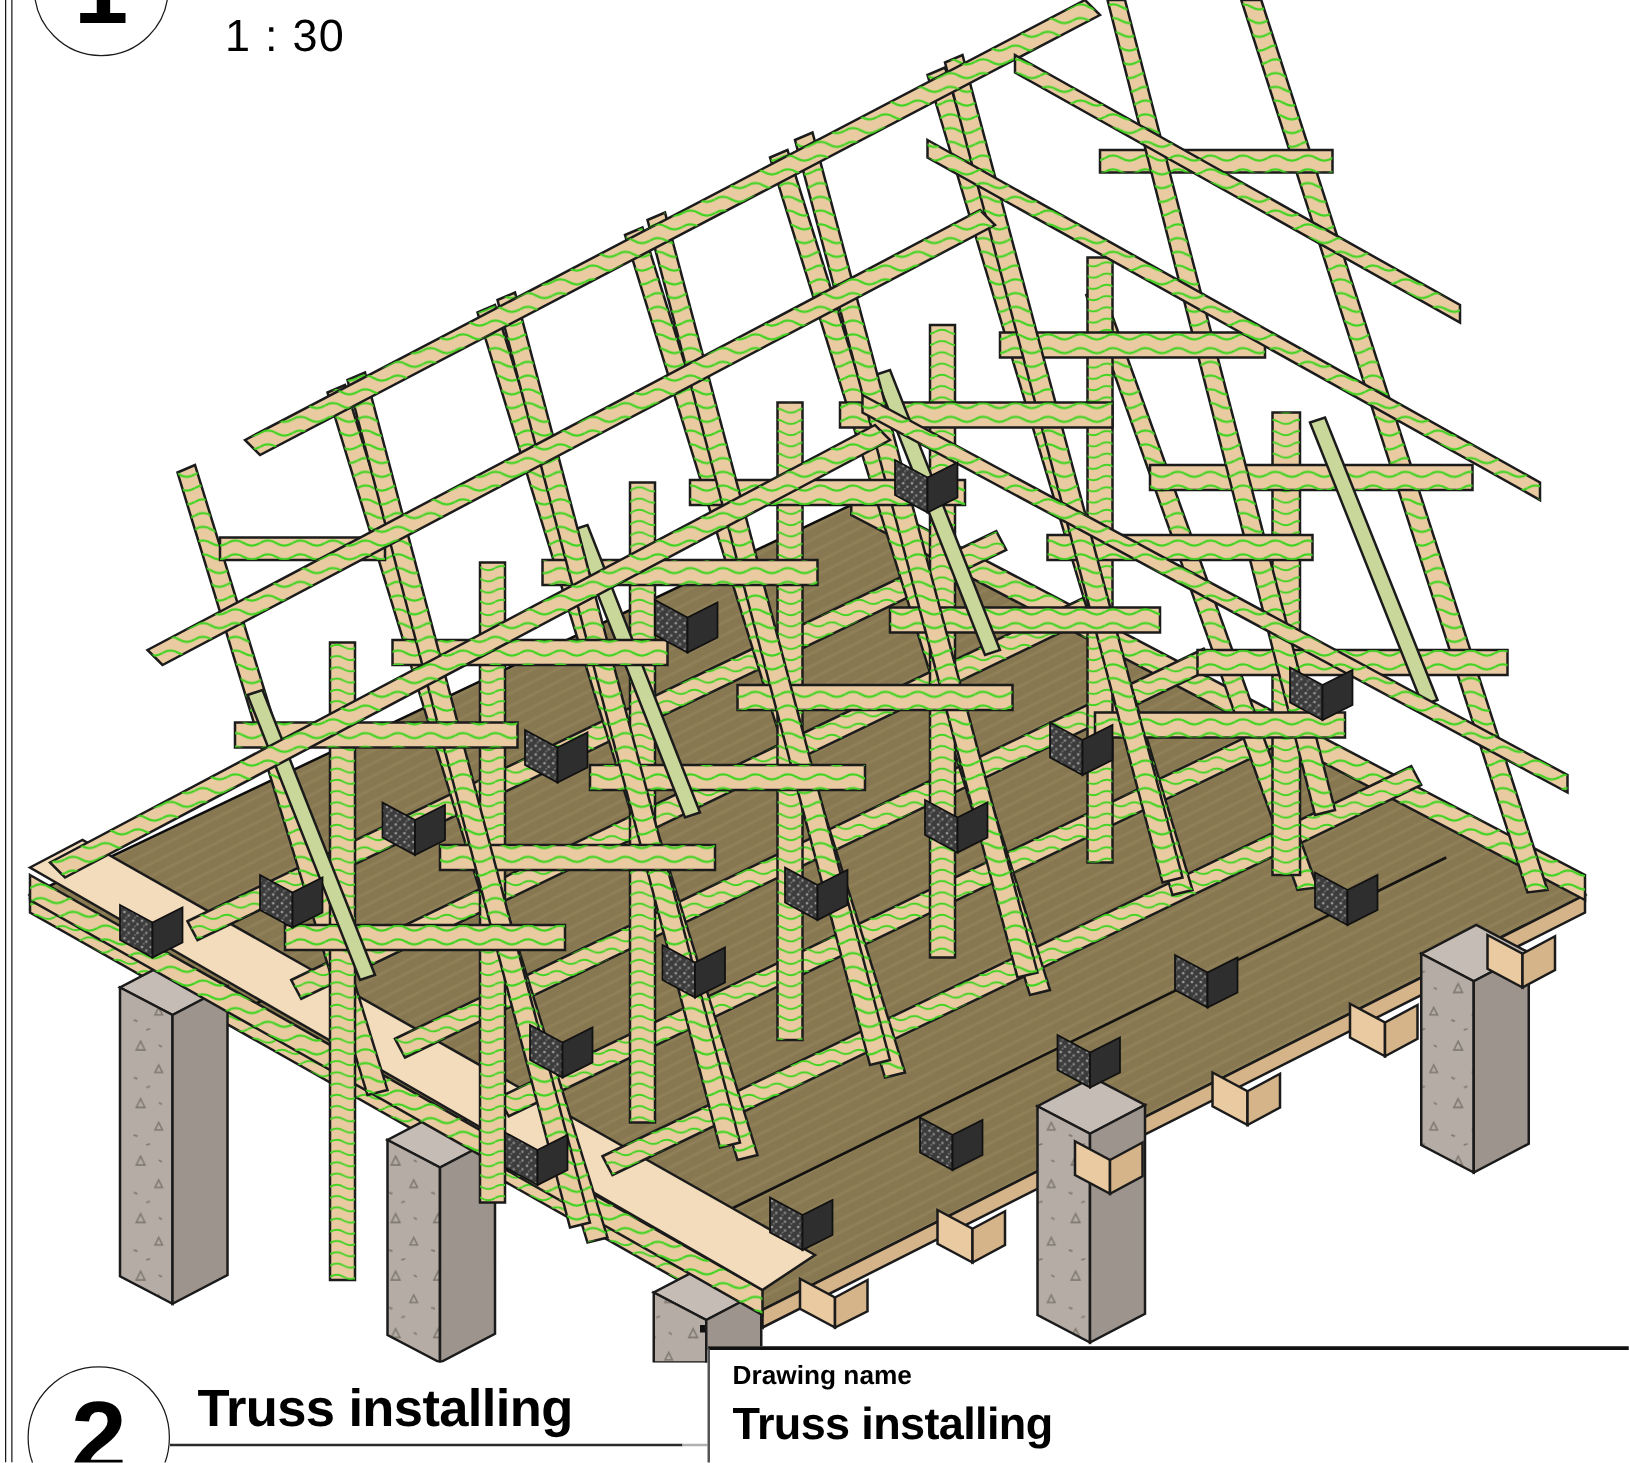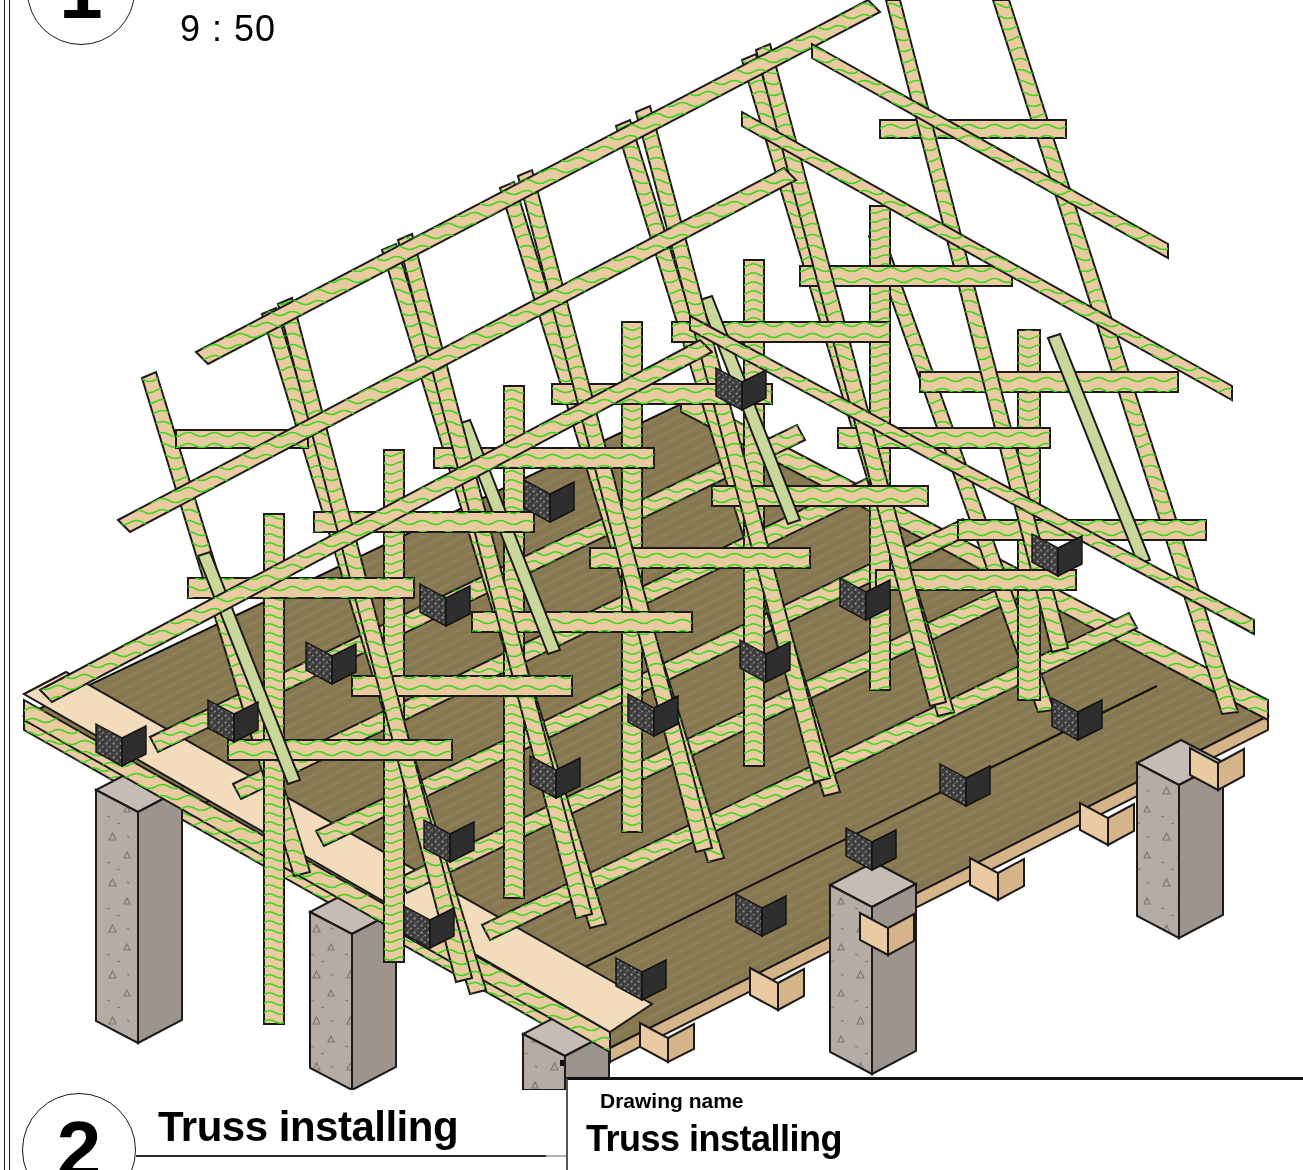--- a/index.html
+++ b/index.html
@@ -31,21 +31,21 @@
   .view-title{position:absolute;left:158px;top:1103px;font-size:42px;
               font-weight:bold;color:#000;letter-spacing:-0.5px;}
   .view-rule-dark{position:absolute;left:136px;top:1155px;width:410px;height:2px;
                   background:#2a2a2a;}
   .view-rule-light{position:absolute;left:546px;top:1155px;width:420px;height:2px;
                    background:#b0b0b0;}
 
   
   #titleblock{position:absolute;left:566px;top:1077px;width:737px;height:93px;
               background:#fff;border-top:3px solid #111;border-left:2px solid #555;}
-  .tb-label{position:absolute;left:18px;top:9px;font-size:21px;font-weight:bold;color:#000;margin-left:14px;}
+  .tb-label{position:absolute;left:18px;top:9px;font-size:21px;font-weight:bold;color:#000;}
   .tb-value{position:absolute;left:18px;top:38px;font-size:36px;font-weight:bold;color:#000;
             letter-spacing:-0.5px;}
   .tb-edge{position:absolute;left:560px;top:1060px;width:4px;height:6px;background:#111;}
 </style>
 </head>
 <body>
 
 <div id="sheet">
 
   <div class="border-v b1"></div>
@@ -422,21 +422,21 @@
           <polygon class="brk" points="1052,698 1078,712 1078,740 1052,726"></polygon>
           <polygon class="brk2" points="1078,712 1102,700 1102,728 1078,740"></polygon>
         </g>
       </g>
     </svg>
   </div>
 
   <div class="view-tag">
     <div class="bubble tag-top">1</div>
   </div>
-  <div class="scale-top">9 : 50</div>
+  <div class="scale-top">1 : 30</div>
 
   <div class="view-tag">
     <div class="bubble tag-bot">2</div>
   </div>
   <div class="view-title">Truss installing</div>
   <div class="view-rule-dark"></div>
   <div class="view-rule-light"></div>
 
   <div class="tb-edge"></div>
   <div id="titleblock">

